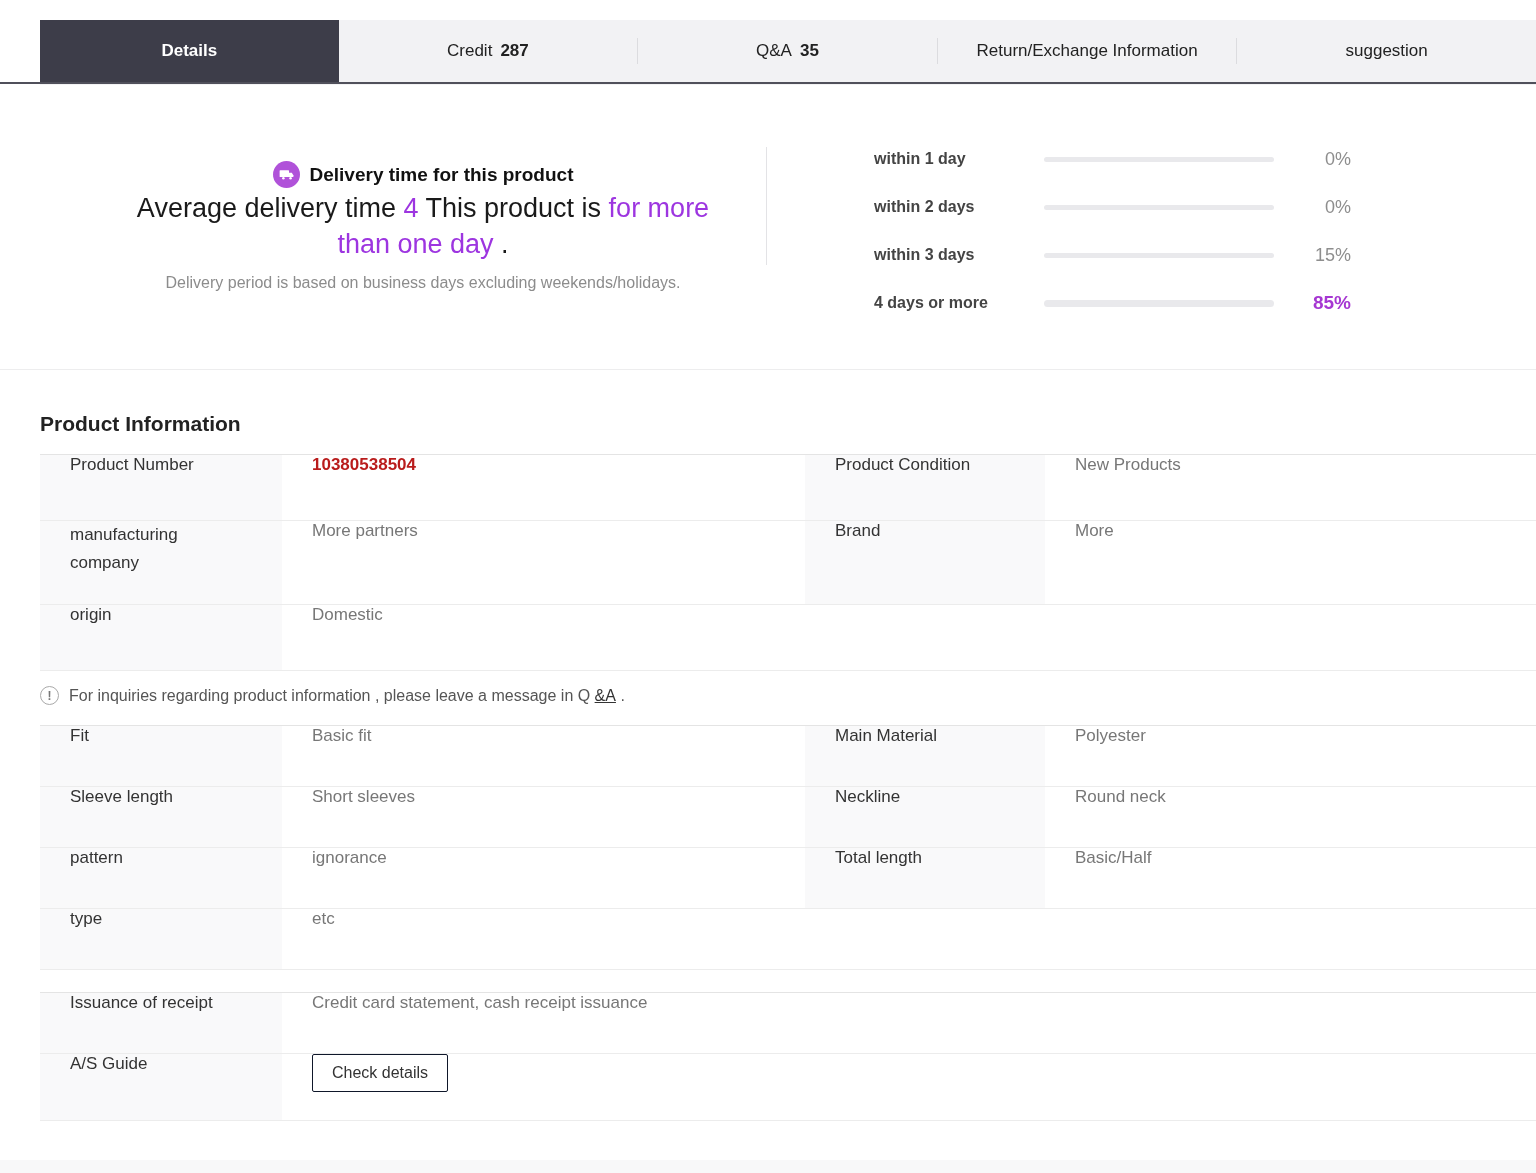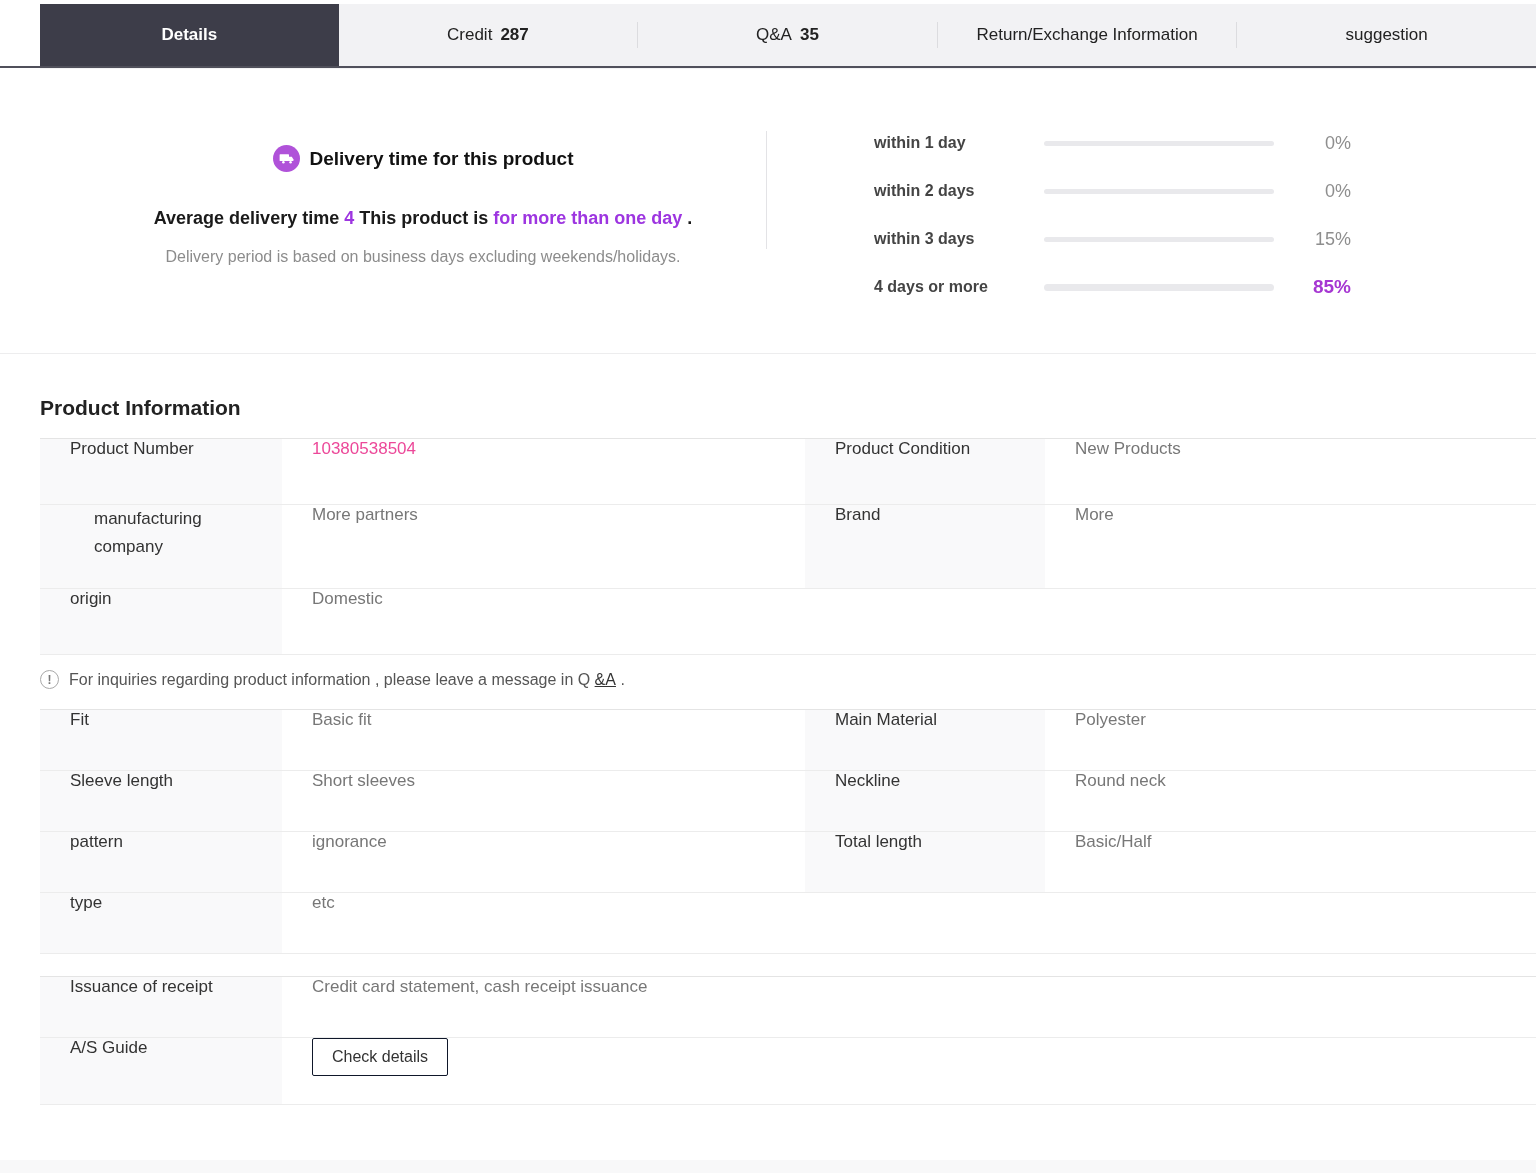--- a/index.html
+++ b/index.html
@@ -4,21 +4,21 @@
 <style>
   * { box-sizing: border-box; }
   html,body { margin:0; padding:0; }
   body {
     width:1536px; height:1173px; overflow:hidden; position:relative;
     background:#fff; color:#333;
     font-family:"Liberation Sans", sans-serif;
   }
 
   
-  .tabbar-wrap { padding-top:4px; border-bottom:2px solid #50505b; background:#fff; }
+  .tabbar-wrap { padding-top:20px; border-bottom:2px solid #50505b; background:#fff; }
   .tabbar { margin-left:40px; height:62px; background:#f2f2f4; display:flex; align-items:stretch; }
   .tab {
     flex:1; display:flex; align-items:center; justify-content:center;
     font-size:17px; font-weight:500; color:#222; cursor:pointer; white-space:nowrap;
   }
   .tab.active { background:#3d3d49; color:#fff; font-weight:700; }
   .tab .tab-count { font-weight:700; margin-left:8px; }
   .tab-sep { width:1px; height:26px; background:#dcdcdf; align-self:center; }
   .subline { height:1px; background:#f3f3f4; margin-left:40px; }
 
@@ -27,22 +27,22 @@
   .delivery-left { width:766px; padding-left:80px; text-align:center; }
   .delivery-title-row {
     margin-top:26px; display:flex; align-items:center; justify-content:center; gap:10px;
     font-size:19px; font-weight:700; color:#111;
   }
   .truck-badge {
     width:27px; height:27px; border-radius:50%; background:#b052d9;
     display:inline-flex; align-items:center; justify-content:center; flex:0 0 auto;
   }
   .delivery-headline {
-    margin:28px auto 0; max-width:620px;
-    font-size:18px; line-height:36px; font-weight:700; color:#1a1a1a;
+    margin:2px auto 0; max-width:620px;
+    font-size:27px; line-height:36px; font-weight:400; color:#1a1a1a;
   }
   .delivery-headline .purple { color:#9d35e0; }
   .delivery-note { margin-top:12px; font-size:16px; color:#8c8c8c; }
   .delivery-divider { width:1px; background:#e3e3e6; height:118px; margin-top:12px; }
   .delivery-stats { flex:1; padding-left:107px; }
   .stat-row { display:flex; align-items:center; height:48px; }
   .stat-label { width:150px; font-size:16px; font-weight:600; color:#444; }
   .stat-gap { width:20px; }
   .track { width:230px; height:5px; border-radius:3px; background:#e9e9ec; overflow:hidden; }
   .stat-row.hl .track { height:7px; border-radius:4px; }
@@ -61,22 +61,22 @@
   .row { display:flex; align-items:stretch; border-bottom:1px solid #ececec; min-height:66px; }
   .row.tall { min-height:84px; }
   .t2 .row, .t3 .row { min-height:61px; }
   .t3 .row.last { min-height:67px; }
   .t3 { margin-top:22px; }
   .cell { display:flex; align-items:flex-start; font-size:17px; }
   .cell.lab { width:242px; background:#f9f9fa; padding-left:30px; color:#333; }
   .cell.lab.r { width:240px; }
   .cell.val { width:523px; padding-left:30px; color:#777; }
   .cell.val.r, .cell.val.wide { flex:1; }
-  .cell.val .strong { color:#ec4899; font-weight:400; }
-  .lab .narrow { max-width:128px; line-height:1.65;margin-left:24px; }
+  .cell.val .strong { color:#b91c1c; font-weight:700; }
+  .lab .narrow { max-width:128px; line-height:1.65; }
 
   .notice { display:flex; align-items:center; gap:10px; margin:15px 0 20px; font-size:16px; color:#555; }
   .notice-icon {
     width:19px; height:19px; border-radius:50%; border:1.5px solid #a9a9a9; color:#777;
     font-size:12px; font-weight:700; display:flex; align-items:center; justify-content:center; flex:0 0 auto;
   }
   .notice a { color:#333; text-decoration:underline; font-weight:500; cursor:pointer; }
 
   .btn {
     display:inline-block; padding:9px 19px; border:1px solid #0f172a; border-radius:2px;

